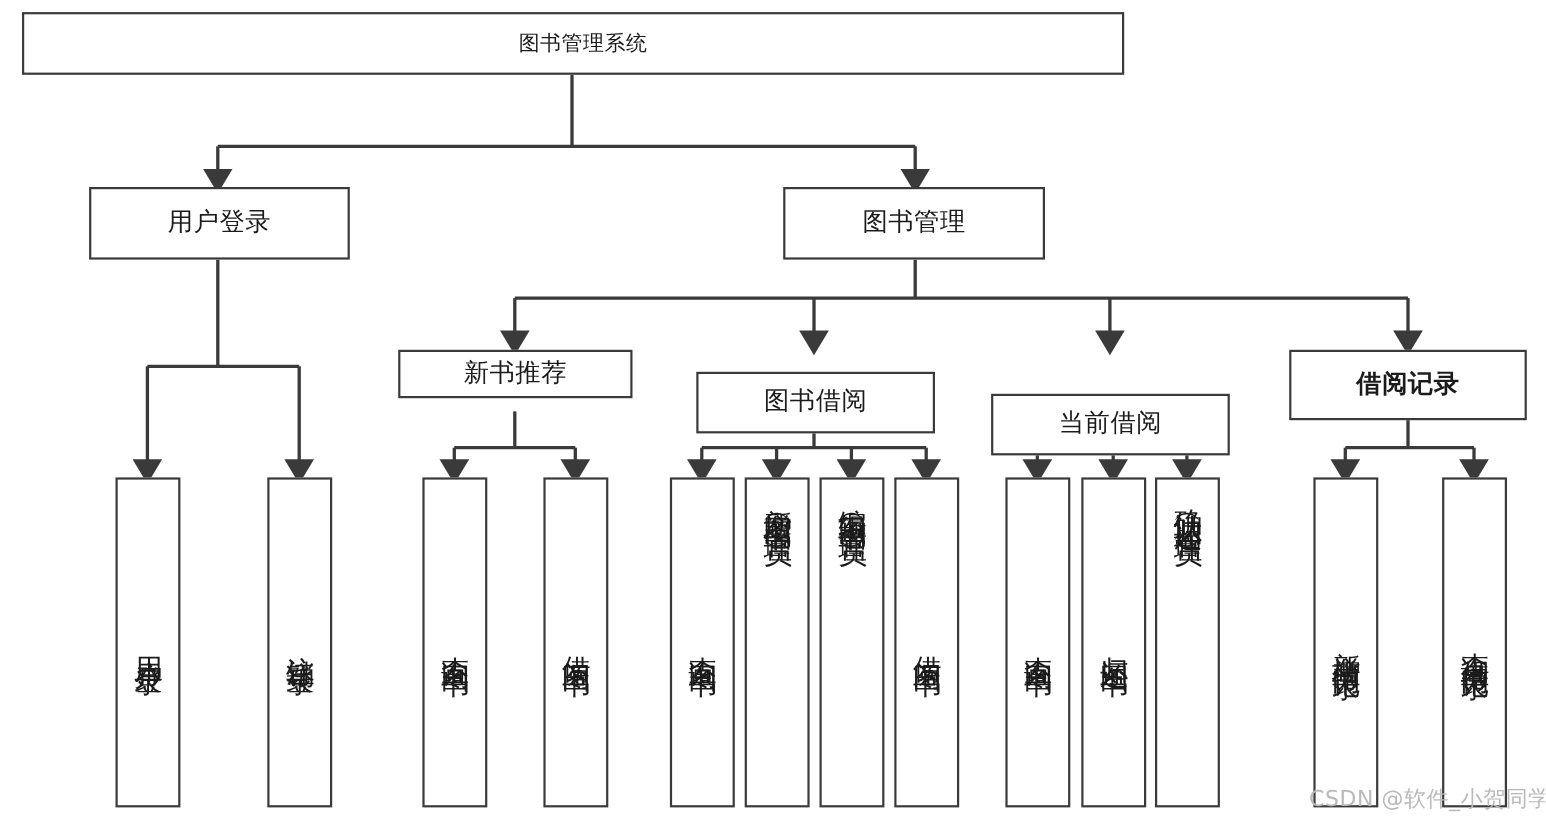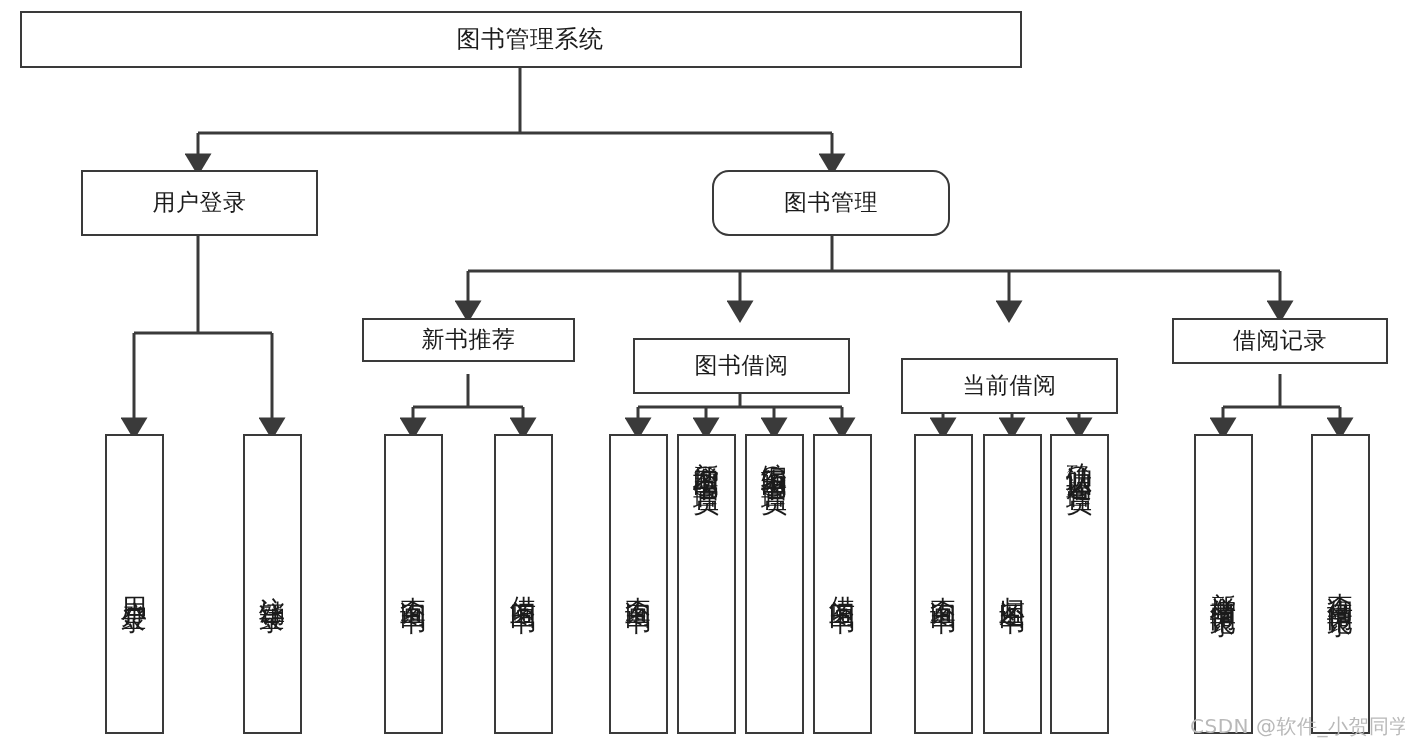--- a/index.html
+++ b/index.html
@@ -40,21 +40,21 @@
     text-align: center;
     line-height: 1.18;
     white-space: nowrap;
   }
   
   .node.h .label {
     font-size: 23px;
     letter-spacing: 0.5px;
   }
   .node.root .label {
-    font-size: 24px;
+    font-size: 19px;
     margin-left: 18px;
   }
   
   .node.v {
     align-items: flex-start;
     padding-top: 6px;
   }
   .node.v .label {
     writing-mode: vertical-rl;
     text-orientation: upright;
@@ -130,34 +130,34 @@
     </g>
   </svg>
 
   <div class="node h root" style="left:20px; top:11px; width:1002px; height:57px;">
     <span class="label">图书管理系统</span>
   </div>
 
   <div class="node h" style="left:81px; top:170px; width:237px; height:66px;">
     <span class="label">用户登录</span>
   </div>
-  <div class="node h" style="left:712px; top:170px; width:238px; height:66px;border-radius:17px;">
+  <div class="node h" style="left:712px; top:170px; width:238px; height:66px;">
     <span class="label">图书管理</span>
   </div>
 
   <div class="node h" style="left:362px; top:318px; width:213px; height:44px;">
     <span class="label">新书推荐</span>
   </div>
   <div class="node h" style="left:633px; top:318px; width:217px; height:56px;margin-top:20px;">
     <span class="label">图书借阅</span>
   </div>
   <div class="node h" style="left:901px; top:318px; width:217px; height:56px;margin-top:40px;">
     <span class="label">当前借阅</span>
   </div>
-  <div class="node h" style="left:1172px; top:318px; width:216px; height:46px;">
+  <div class="node h" style="left:1172px; top:318px; width:216px; height:64px;font-weight:bold;">
     <span class="label">借阅记录</span>
   </div>
 
   <div class="node v mid" style="left:105px; top:434px; width:59px; height:300px;">
     <span class="label">用户登录</span>
   </div>
   <div class="node v mid" style="left:243px; top:434px; width:59px; height:300px;">
     <span class="label">注销登录</span>
   </div>
 

